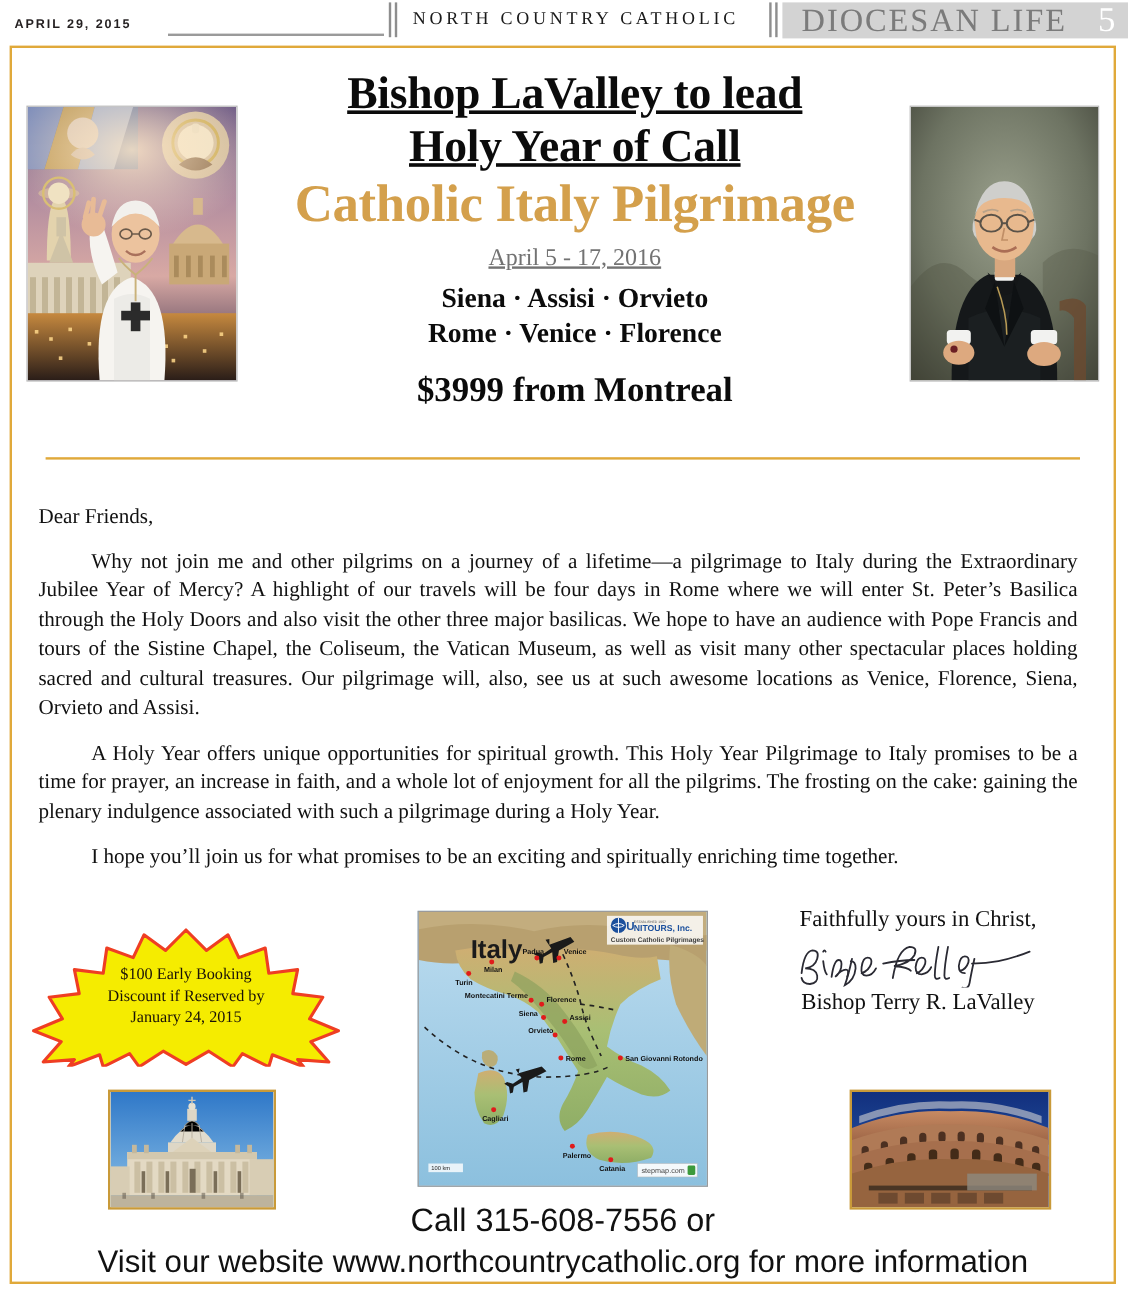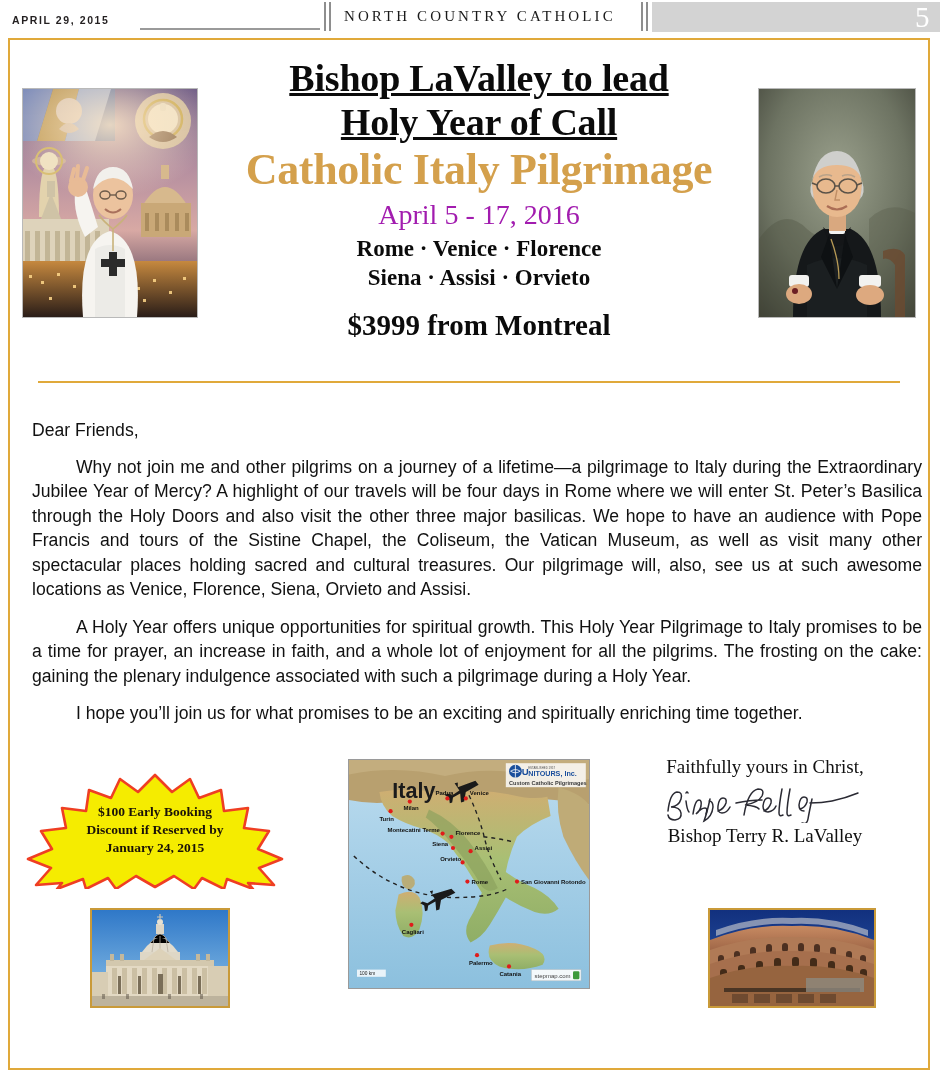--- a/index.html
+++ b/index.html
@@ -170,24 +170,25 @@
     font-family: "Liberation Serif", serif;
     font-weight: bold;
     font-size: 44px;
     line-height: 48px;
     color: #d4a04c;
     letter-spacing: -0.3px;
     margin-top: 2px;
   }
   .hl-dates {
     font-family: "Liberation Serif", serif;
-    font-size: 28px;
+    font-size: 20px;
     line-height: 38px;
-    color: #a21caf;
+    color: #737373;
     margin-top: 2px;
+    text-decoration: underline;
   }
   .hl-cities {
     font-family: "Liberation Serif", serif;
     font-weight: bold;
     font-size: 23px;
     line-height: 29px;
     color: #0b0b0b;
   }
   .hl-price {
     font-family: "Liberation Serif", serif;
@@ -203,23 +204,23 @@
     right: 28px;
     top: 341px;
     height: 2px;
     background: #e0a93a;
   }
 
   
   .letter {
     position: absolute;
     left: 22px;
-    right: 6px;
+    right: 30px;
     top: 378px;
-    font-family: Liberation Sans, sans-serif;
+    font-family: Liberation Serif, serif;
     font-size: 17.6px;
     line-height: 24.5px;
     color: #111;
   }
   .letter p {
     margin: 0 0 0 0;
     text-align: justify;
     text-justify: inter-word;
   }
   .letter p.salutation {
@@ -251,21 +252,21 @@
     height: 116px;
   }
   .starburst svg { display: block; }
   .starburst-text {
     position: absolute;
     left: 0;
     top: 30px;
     width: 262px;
     text-align: center;
     font-family: "Liberation Serif", serif;
-    font-weight: bold;
+    font-weight: normal;
     font-size: 13.5px;
     line-height: 18px;
     color: #1a1208;
     pointer-events: none;
   }
 
   .map-wrap {
     position: absolute;
     left: 338px;
     top: 14px;
@@ -352,20 +353,21 @@
 
 <div class="masthead">
   <div class="masthead-date">APRIL 29, 2015</div>
   <div class="masthead-rule"></div>
   <div class="masthead-divider-a"></div>
   <div class="masthead-divider-b"></div>
   <div class="masthead-paper">NORTH COUNTRY CATHOLIC</div>
   <div class="masthead-divider-c"></div>
   <div class="masthead-divider-d"></div>
   <div class="masthead-band"></div>
+  <div class="masthead-section">DIOCESAN LIFE</div>
   <div class="masthead-pagenum">5</div>
 </div>
 
 <div class="ad-frame">
 
   <div class="hero">
 
     <div class="photo-pope">
       <svg width="174" height="228" viewBox="0 0 174 228" xmlns="http://www.w3.org/2000/svg" role="img">
         <defs>
@@ -479,22 +481,22 @@
           <rect x="78" y="170" width="24" height="8" fill="#2b2b2b"></rect>
         </g>
       </svg>
     </div>
 
     <div class="hero-text">
       <div class="hl-1">Bishop LaValley to lead</div>
       <div class="hl-2">Holy Year of Call</div>
       <div class="hl-gold">Catholic Italy Pilgrimage</div>
       <div class="hl-dates">April 5 - 17, 2016</div>
+      <div class="hl-cities">Siena · Assisi · Orvieto</div>
       <div class="hl-cities">Rome · Venice · Florence</div>
-      <div class="hl-cities">Siena · Assisi · Orvieto</div>
       <div class="hl-price">$3999 from Montreal</div>
     </div>
 
     <div class="photo-bishop">
       <svg width="156" height="228" viewBox="0 0 156 228" xmlns="http://www.w3.org/2000/svg" role="img">
         <defs>
           <radialGradient id="bgp" cx="50%" cy="38%" r="78%">
             <stop offset="0%" stop-color="#9aa08c"></stop>
             <stop offset="58%" stop-color="#6d7362"></stop>
             <stop offset="100%" stop-color="#3c3e34"></stop>
@@ -803,14 +805,18 @@
             <rect x="44" y="84" width="16" height="9"></rect>
           <rect x="66" y="84" width="16" height="9"></rect>
             <rect x="88" y="84" width="16" height="9"></rect>
           <rect x="110" y="84" width="16" height="9"></rect>
         </g>
         <rect x="96" y="68" width="58" height="14" fill="#8d8a80" opacity="0.8"></rect>
       </svg>
     </div>
   </div>
 
+  <div class="cta">
+    <div class="cta-call">Call 315-608-7556 or</div>
+    <div class="cta-web">Visit our website www.northcountrycatholic.org for more information</div>
+  </div>
 
 </div>
 
 </body></html>

